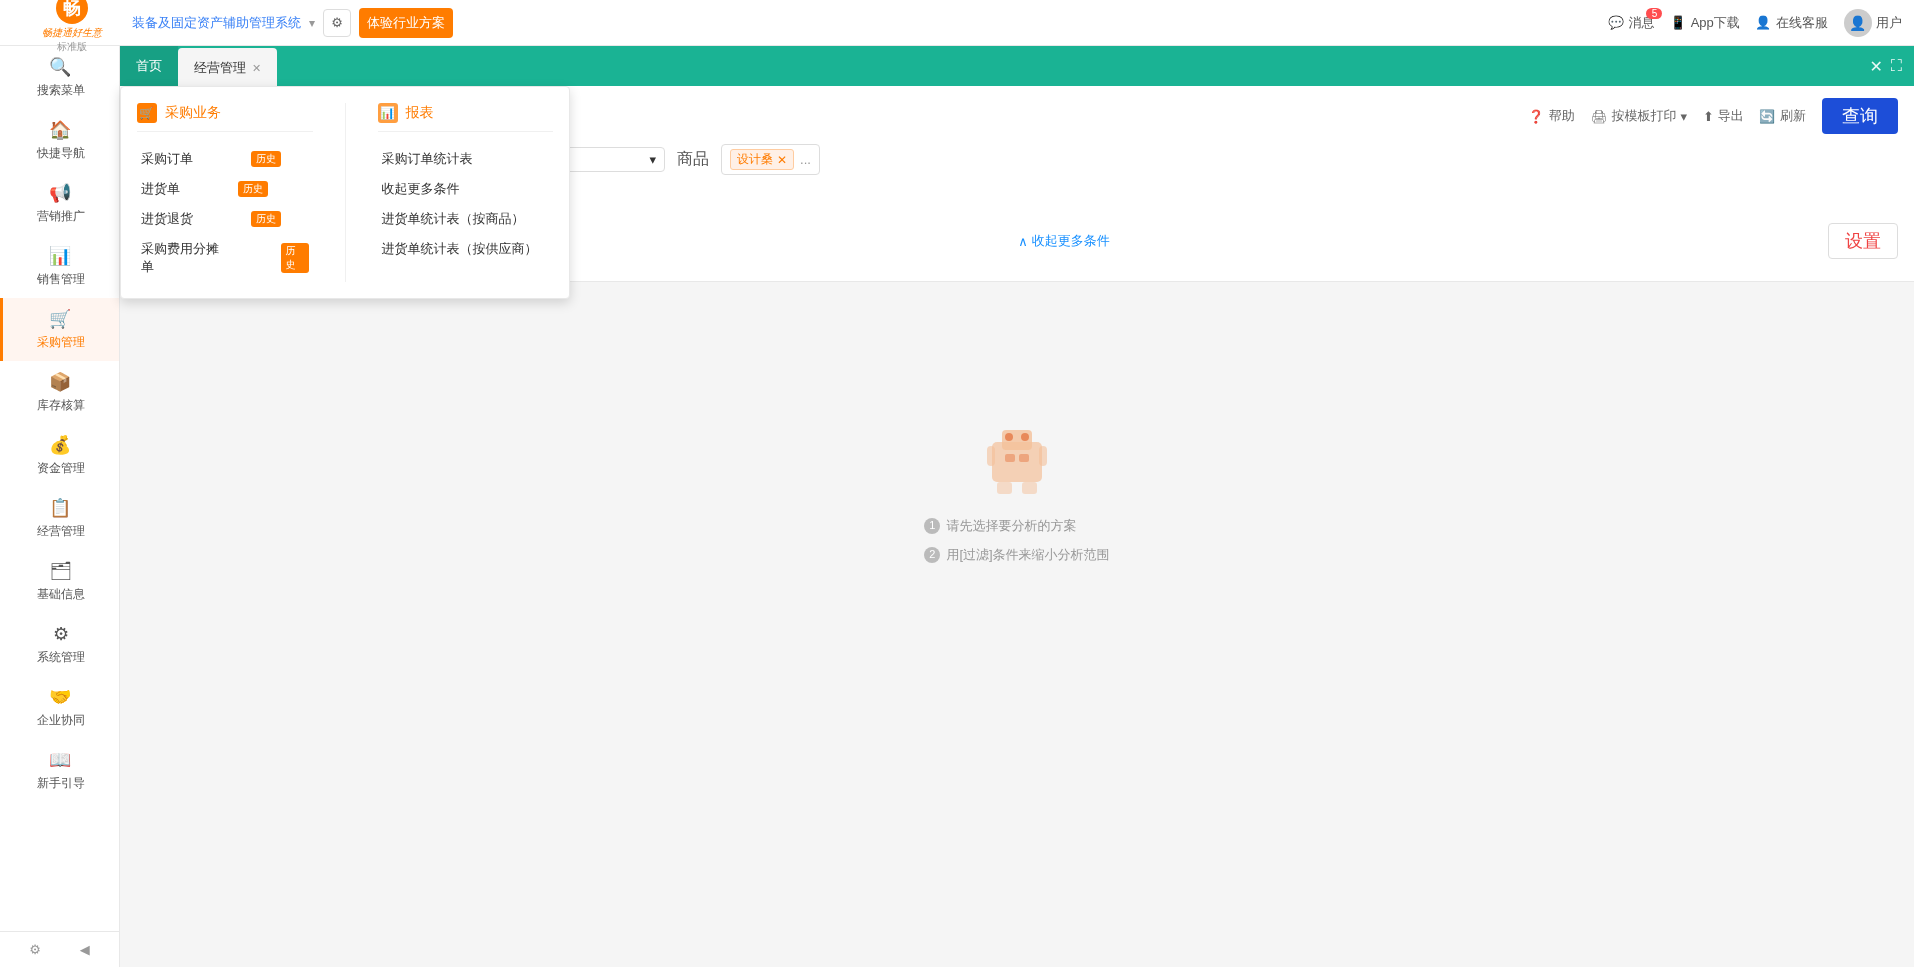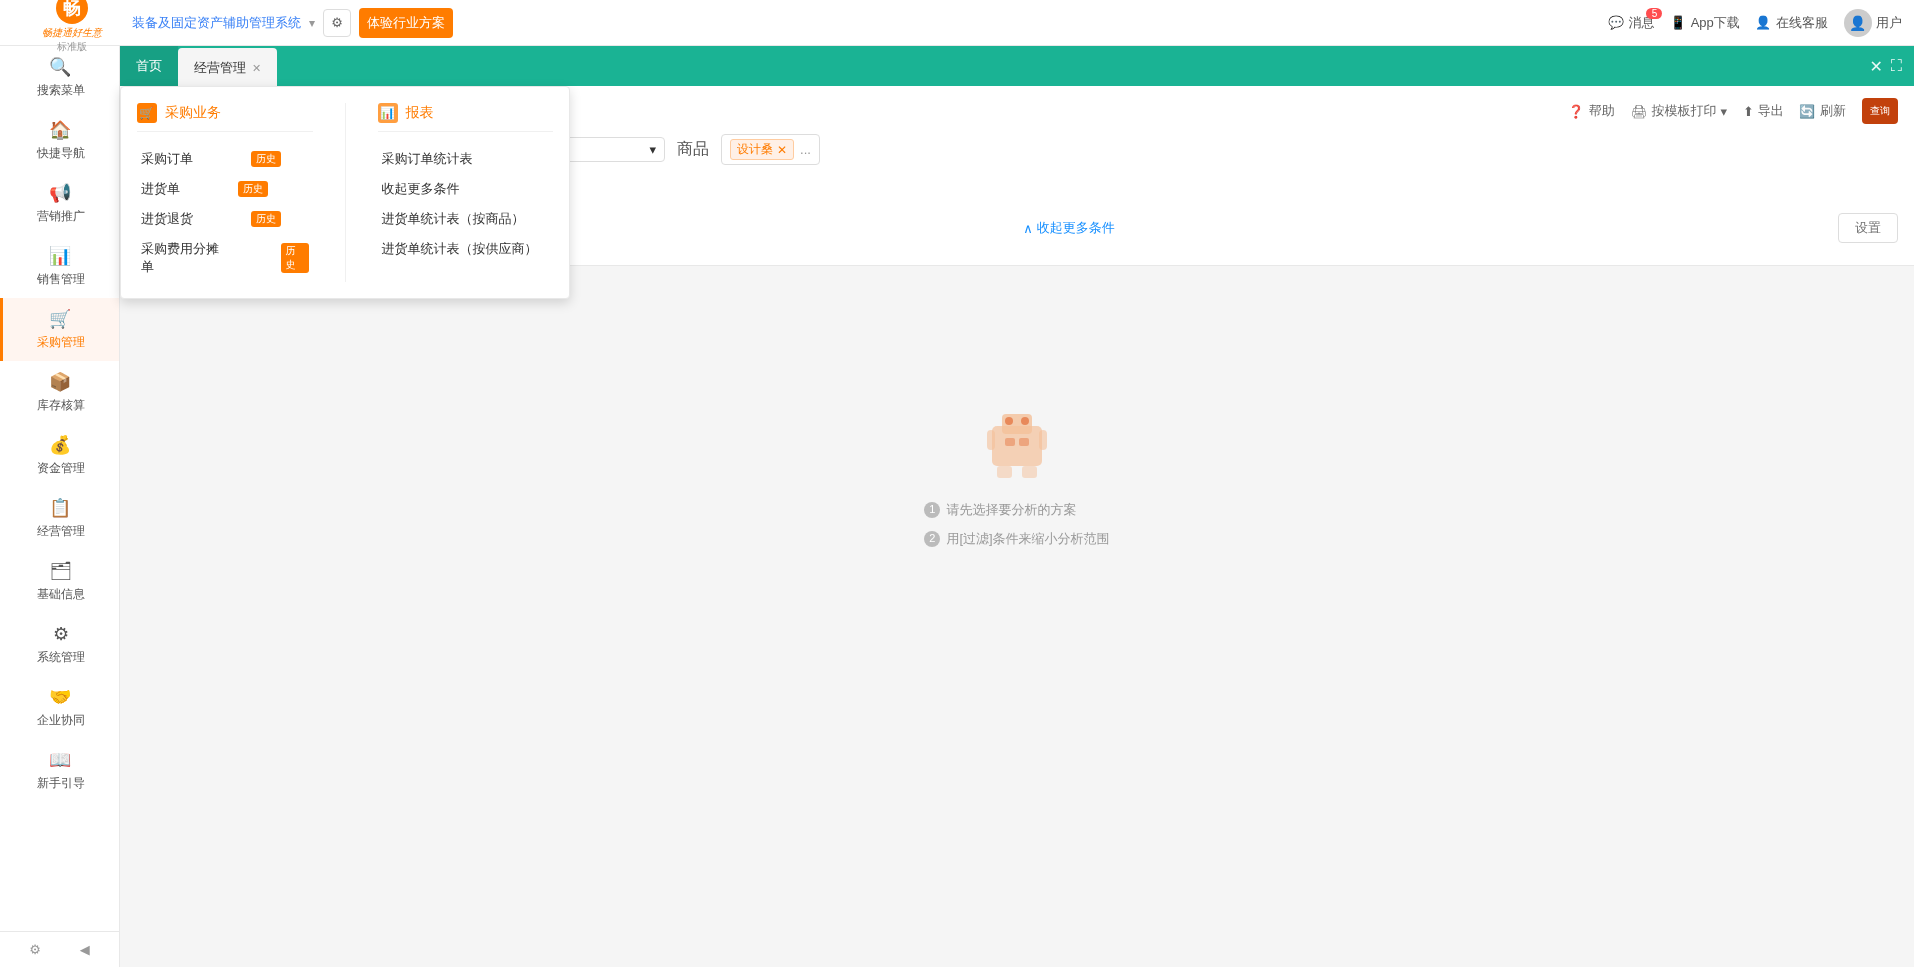--- a/index.html
+++ b/index.html
@@ -231,36 +231,36 @@
     }
     .filter-toolbar-btn {
       display: flex;
       align-items: center;
       gap: 4px;
       color: #666;
       cursor: pointer;
       font-size: 13px;
     }
     .query-btn {
-      background: #c2410c;
+      background: #1d4ed8;
       color: white;
       border: none;
-      padding: 6px 8px;
+      padding: 6px 20px;
       border-radius: 4px;
       cursor: pointer;
-      font-size: 10px;
+      font-size: 18px;
     }
     .setting-btn {
       background: #fff;
-      color: #737373;
+      color: #ef4444;
       border: 1px solid #ddd;
       padding: 5px 16px;
       border-radius: 4px;
       cursor: pointer;
-      font-size: 13px;
+      font-size: 18px;
     }
     .date-range {
       display: flex;
       align-items: center;
       border: 1px solid #ddd;
       border-radius: 4px;
       padding: 4px 8px;
       background: #fff;
       font-size: 13px;
       color: #333;

